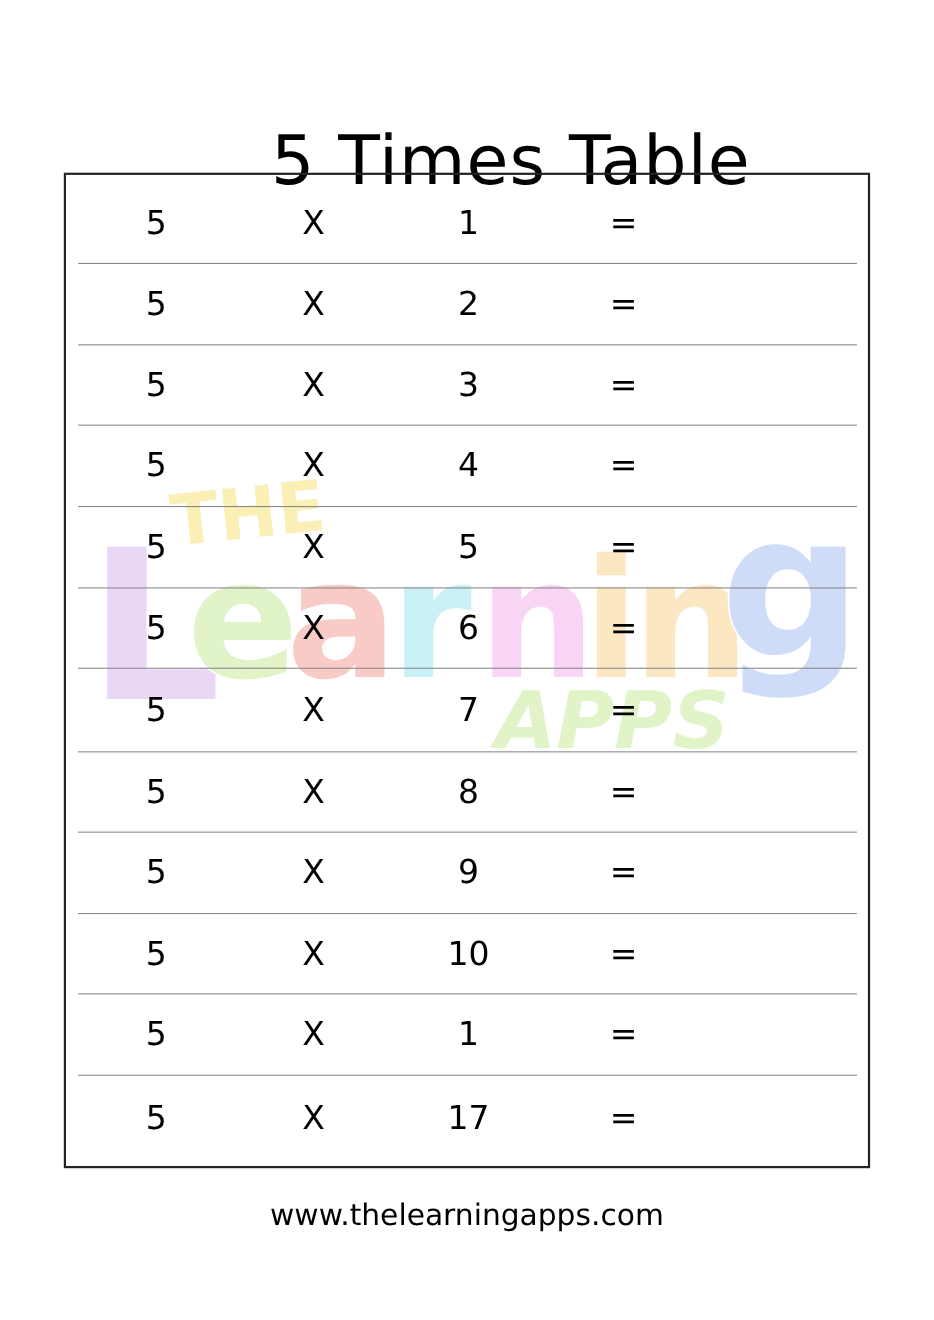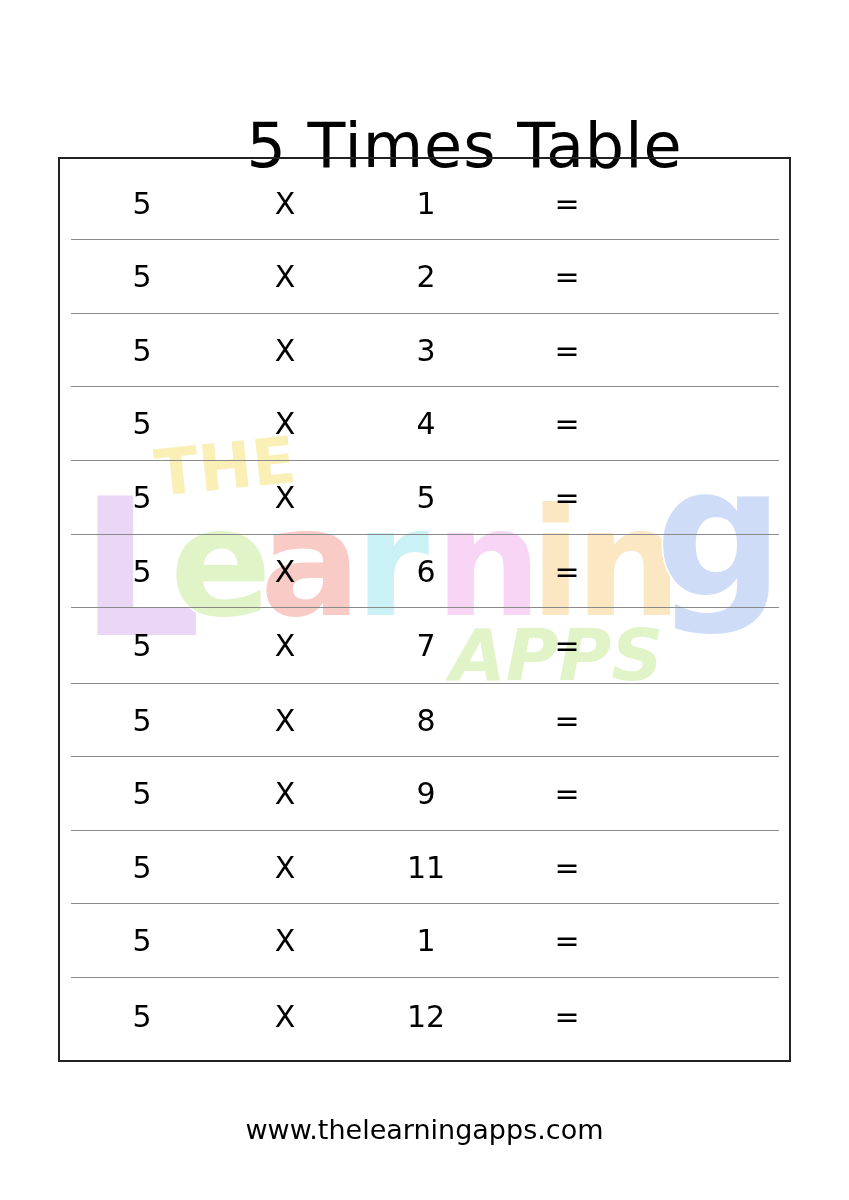--- a/index.html
+++ b/index.html
@@ -77,21 +77,21 @@
       left: 560px;
       width: 150px;
       height: 40px;
       top: 50%;
       transform: translateY(-50%);
     }
     .footer {
       position: absolute;
       left: 0;
       width: 849px;
-      top: 1110px;
+      top: 1086px;
       text-align: center;
       font-size: 27px;
       line-height: 40px;
     }
   </style>
 </head>
 <body>
 
 <h1 class="title">5 Times Table</h1>
 
@@ -189,37 +189,37 @@
     <span class="cell c2">X</span>
     <span class="cell c3">9</span>
     <span class="cell c4">=</span>
     <span class="answer"></span>
   </div>
   <div class="row-line" style="top:671px;"></div>
 
   <div class="row" style="top:672px;">
     <span class="cell c1">5</span>
     <span class="cell c2">X</span>
-    <span class="cell c3">11</span>
+    <span class="cell c3">10</span>
     <span class="cell c4">=</span>
     <span class="answer"></span>
   </div>
   <div class="row-line" style="top:744px;"></div>
 
   <div class="row" style="top:745px;">
     <span class="cell c1">5</span>
     <span class="cell c2">X</span>
     <span class="cell c3">1</span>
     <span class="cell c4">=</span>
     <span class="answer"></span>
   </div>
   <div class="row-line" style="top:818px;"></div>
 
   <div class="row" style="top:821px;">
     <span class="cell c1">5</span>
     <span class="cell c2">X</span>
-    <span class="cell c3">12</span>
+    <span class="cell c3">17</span>
     <span class="cell c4">=</span>
     <span class="answer"></span>
   </div>
 </div>
 
 <div class="footer">www.thelearningapps.com</div>
 
 </body></html>

